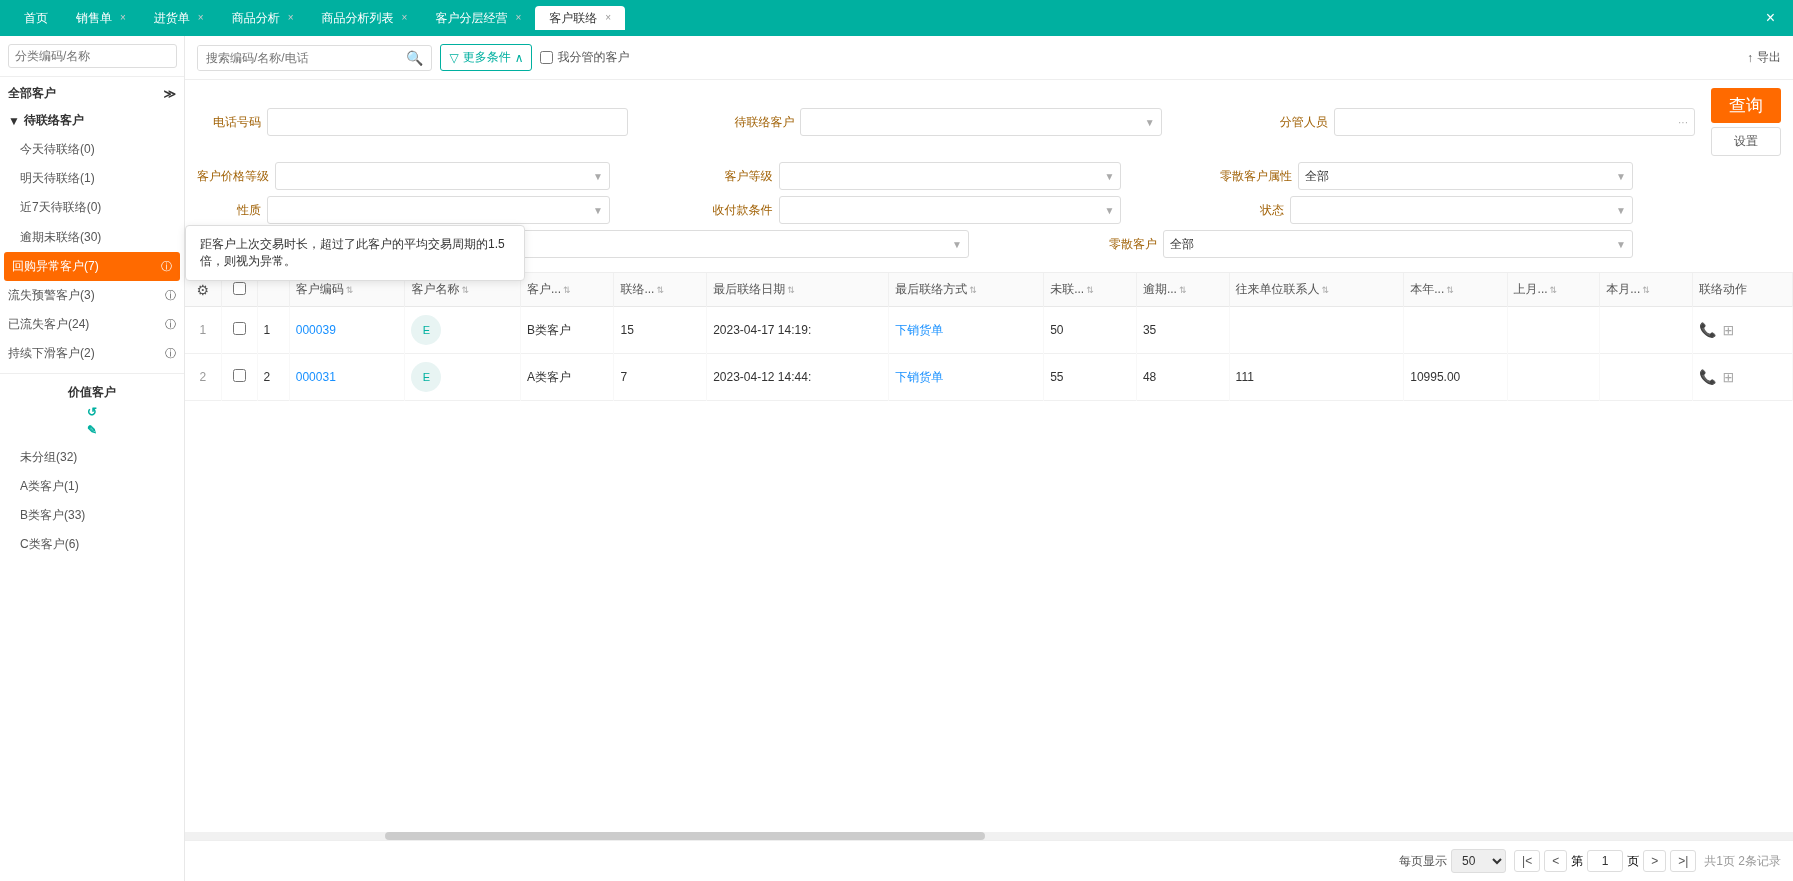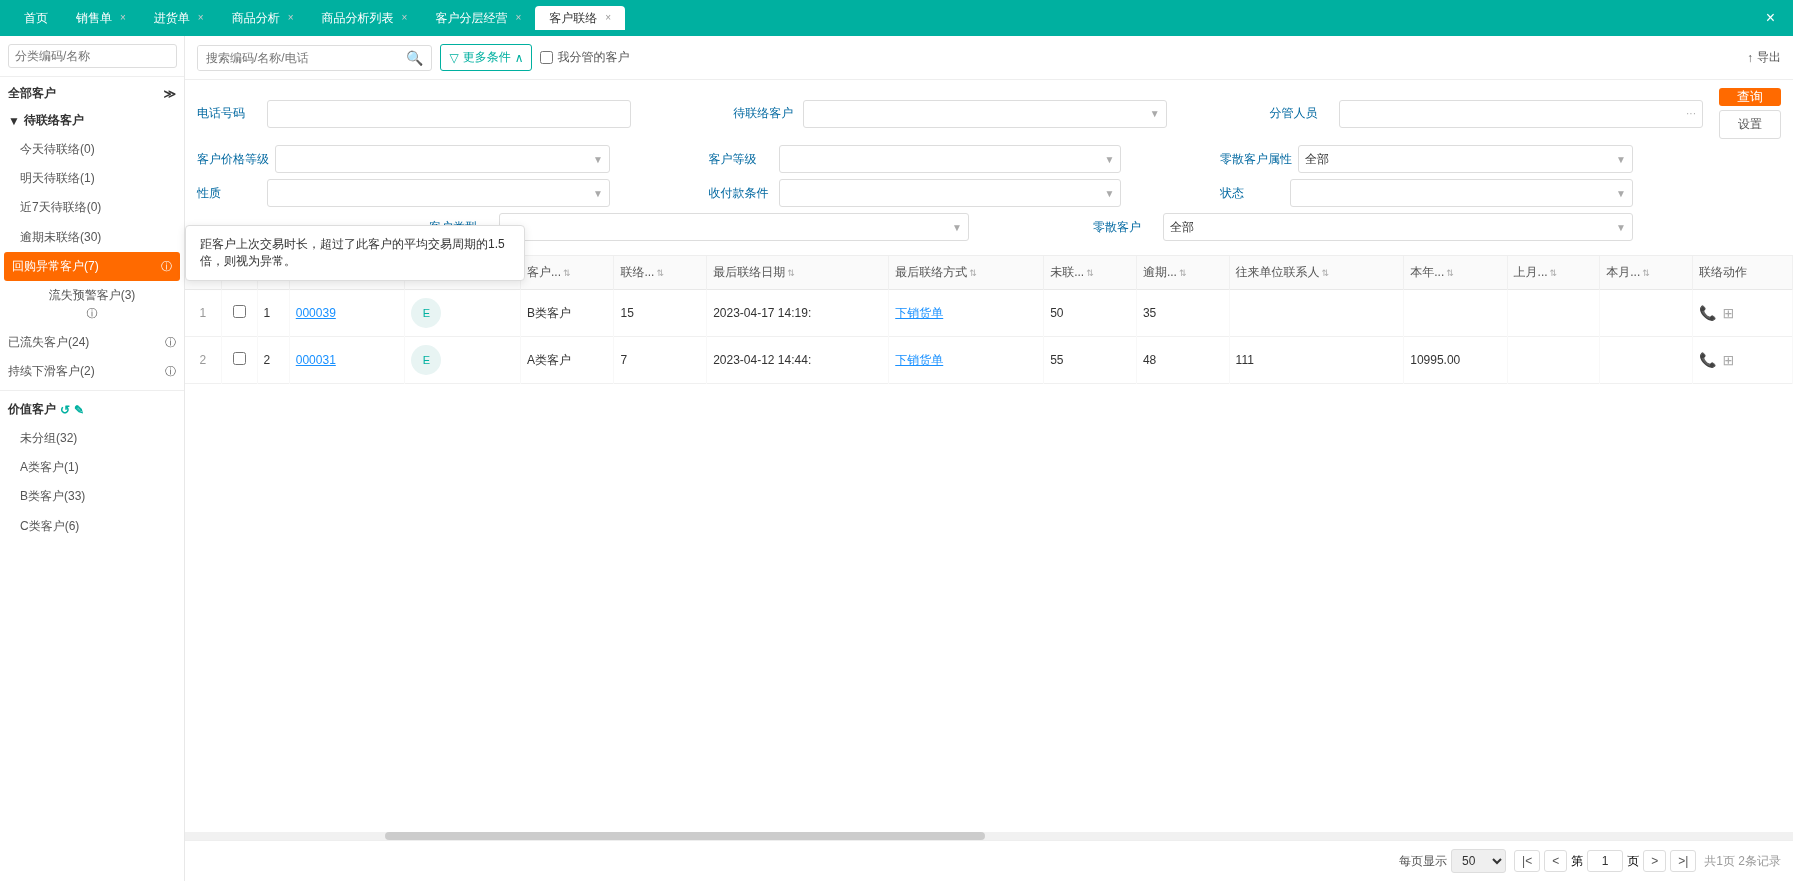--- a/index.html
+++ b/index.html
@@ -50,21 +50,21 @@
       padding: 6px 8px; color: #333; font-weight: bold; font-size: 12px;
       display: flex; align-items: center; gap: 4px;
     }
     .sidebar-item {
       padding: 5px 8px 5px 20px; color: #555; cursor: pointer;
       line-height: 1.6;
     }
     .sidebar-item.active { background: #ff6a00; color: #fff; border-radius: 3px; margin: 0 4px; }
     .sidebar-subsection {
       padding: 6px 8px; color: #333; font-weight: bold; font-size: 12px;
-      display: flex; align-items: center; gap: 4px;
+      display: flex; align-items: center; gap: 4px; flex-direction: column;
     }
     .sidebar-divider { border: none; border-top: 1px solid #eee; margin: 4px 0; }
     .tooltip-box {
       position: absolute; left: 185px; top: 225px; background: #fff;
       border: 1px solid #ddd; border-radius: 4px; padding: 10px 14px;
       font-size: 12px; color: #333; z-index: 100; max-width: 340px;
       box-shadow: 0 2px 8px rgba(0,0,0,0.1);
     }
 
     
@@ -103,39 +103,39 @@
     .filter-panel {
       background: #fff; padding: 8px 12px; border-bottom: 1px solid #eee; flex-shrink: 0;
     }
     .filter-row {
       display: flex; align-items: center; gap: 8px; margin-bottom: 6px;
     }
     .filter-item {
       display: flex; align-items: center; flex: 1; min-width: 0;
     }
     .filter-label {
-      color: #0369a1; white-space: nowrap; min-width: 70px; padding-right: 6px;
+      color: #a16207; white-space: nowrap; min-width: 70px; text-align: right; padding-right: 6px;
     }
     .filter-select {
       flex: 1; border: 1px solid #ddd; border-radius: 3px; padding: 4px 6px;
       font-size: 12px; color: #333; background: #fff; display: flex;
       align-items: center; justify-content: space-between; cursor: pointer;
       height: 28px;
     }
     .filter-select .caret { color: #aaa; font-size: 10px; }
     .filter-input {
       flex: 1; border: 1px solid #ddd; border-radius: 3px; padding: 4px 6px;
       font-size: 12px; color: #333; background: #fff; height: 28px;
     }
     .filter-text-more {
       color: #00b0a0; cursor: pointer; white-space: nowrap; font-size: 12px; padding: 0 4px;
     }
     .btn-query {
       background: #ff6a00; color: #fff; border: none; border-radius: 3px;
-      padding: 0 18px; cursor: pointer; font-size: 13px; white-space: nowrap;
+      padding: 6px 18px; cursor: pointer; font-size: 17px; white-space: nowrap;
     }
     .btn-settings {
       background: #fff; color: #555; border: 1px solid #ddd; border-radius: 3px;
       padding: 5px 14px; cursor: pointer; font-size: 12px; white-space: nowrap;
     }
     .filter-actions { display: flex; flex-direction: column; gap: 4px; margin-left: 8px; }
 
     
     .table-wrap {
       flex: 1; overflow: auto; background: #fff; margin: 0;
@@ -152,21 +152,21 @@
     }
     thead th:first-child { width: 36px; text-align: center; }
     thead th:nth-child(2) { width: 36px; text-align: center; }
     tbody tr { border-bottom: 1px solid #f0f0f0; }
     tbody td {
       padding: 8px 6px; color: #333; white-space: nowrap;
       border-right: 1px solid #f8f8f8;
     }
     tbody td:first-child { text-align: center; color: #999; }
     tbody td:nth-child(2) { text-align: center; }
-    .col-link { color: #1890ff; text-decoration: underline; cursor: pointer; }
+    .col-link { color: #1890ff; cursor: pointer; }
     .col-avatar {
       width: 30px; height: 30px; border-radius: 50%; background: #e8f4f3;
       display: inline-flex; align-items: center; justify-content: center;
       color: #00b0a0; font-size: 11px;
     }
     .action-icons { display: flex; gap: 6px; }
     .action-icon { color: #aaa; cursor: pointer; font-size: 14px; }
 
     
     .bottom-bar {
@@ -269,21 +269,21 @@
       <span>近7天待联络(0)</span>
     </div>
     <div class="sidebar-item">
       <span>逾期未联络(30)</span>
     </div>
 
     <div class="sidebar-item active" style="padding-left:8px; display:flex; align-items:center; justify-content:space-between;">
       <span>回购异常客户(7)</span>
       <span style="font-size:11px;">ⓘ</span>
     </div>
-    <div class="sidebar-item" style="padding-left:8px; display:flex; align-items:center; justify-content:space-between;flex-direction:column;">
+    <div class="sidebar-item" style="padding-left:8px; display:flex; align-items:center; justify-content:space-between;">
       <span>流失预警客户(3)</span>
       <span style="font-size:11px;">ⓘ</span>
     </div>
     <div class="sidebar-item" style="padding-left:8px; display:flex; align-items:center; justify-content:space-between;">
       <span>已流失客户(24)</span>
       <span style="font-size:11px;">ⓘ</span>
     </div>
     <div class="sidebar-item" style="padding-left:8px; display:flex; align-items:center; justify-content:space-between;">
       <span>持续下滑客户(2)</span>
       <span style="font-size:11px;">ⓘ</span>

